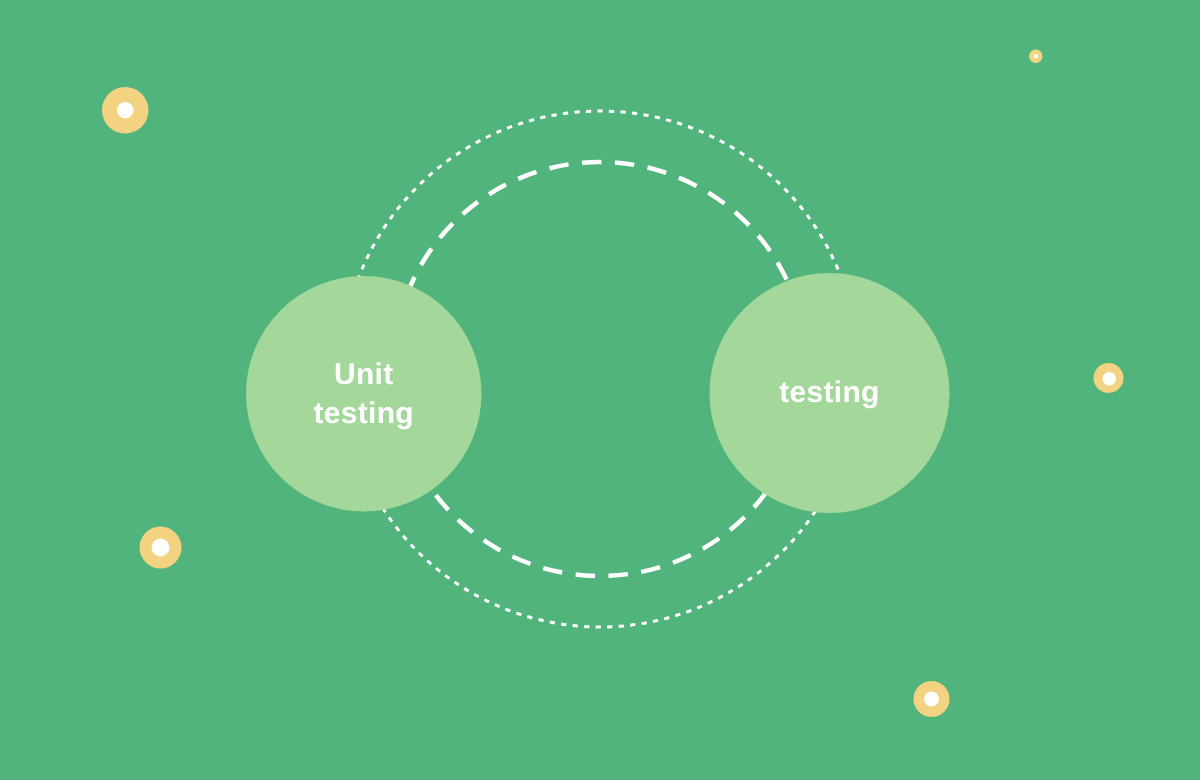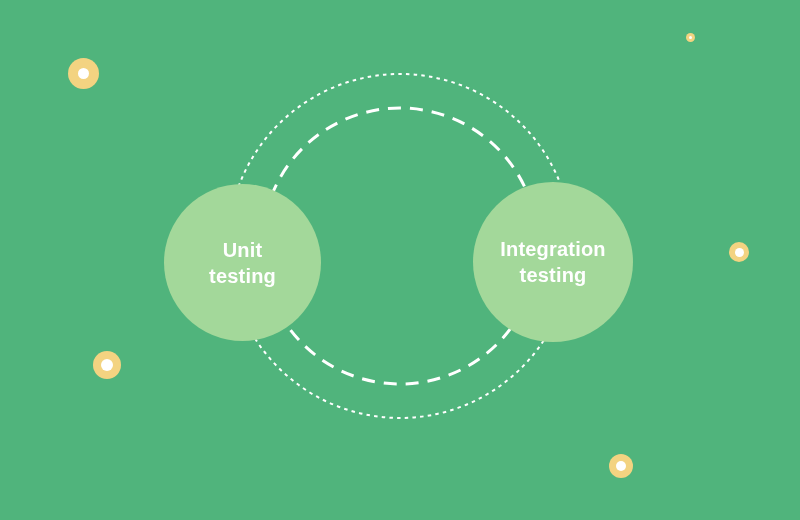--- a/index.html
+++ b/index.html
@@ -77,21 +77,20 @@
 
   <div class="node node-left">
     <div class="node-label">
       <span>Unit</span>
       <span>testing</span>
     </div>
   </div>
 
   <div class="node node-right">
     <div class="node-label">
-      <span>Integration</span>
       <span>testing</span>
     </div>
   </div>
 
   <div class="dot dot-1">
     <div class="dot-center"></div>
   </div>
   <div class="dot dot-2">
     <div class="dot-center"></div>
   </div>

